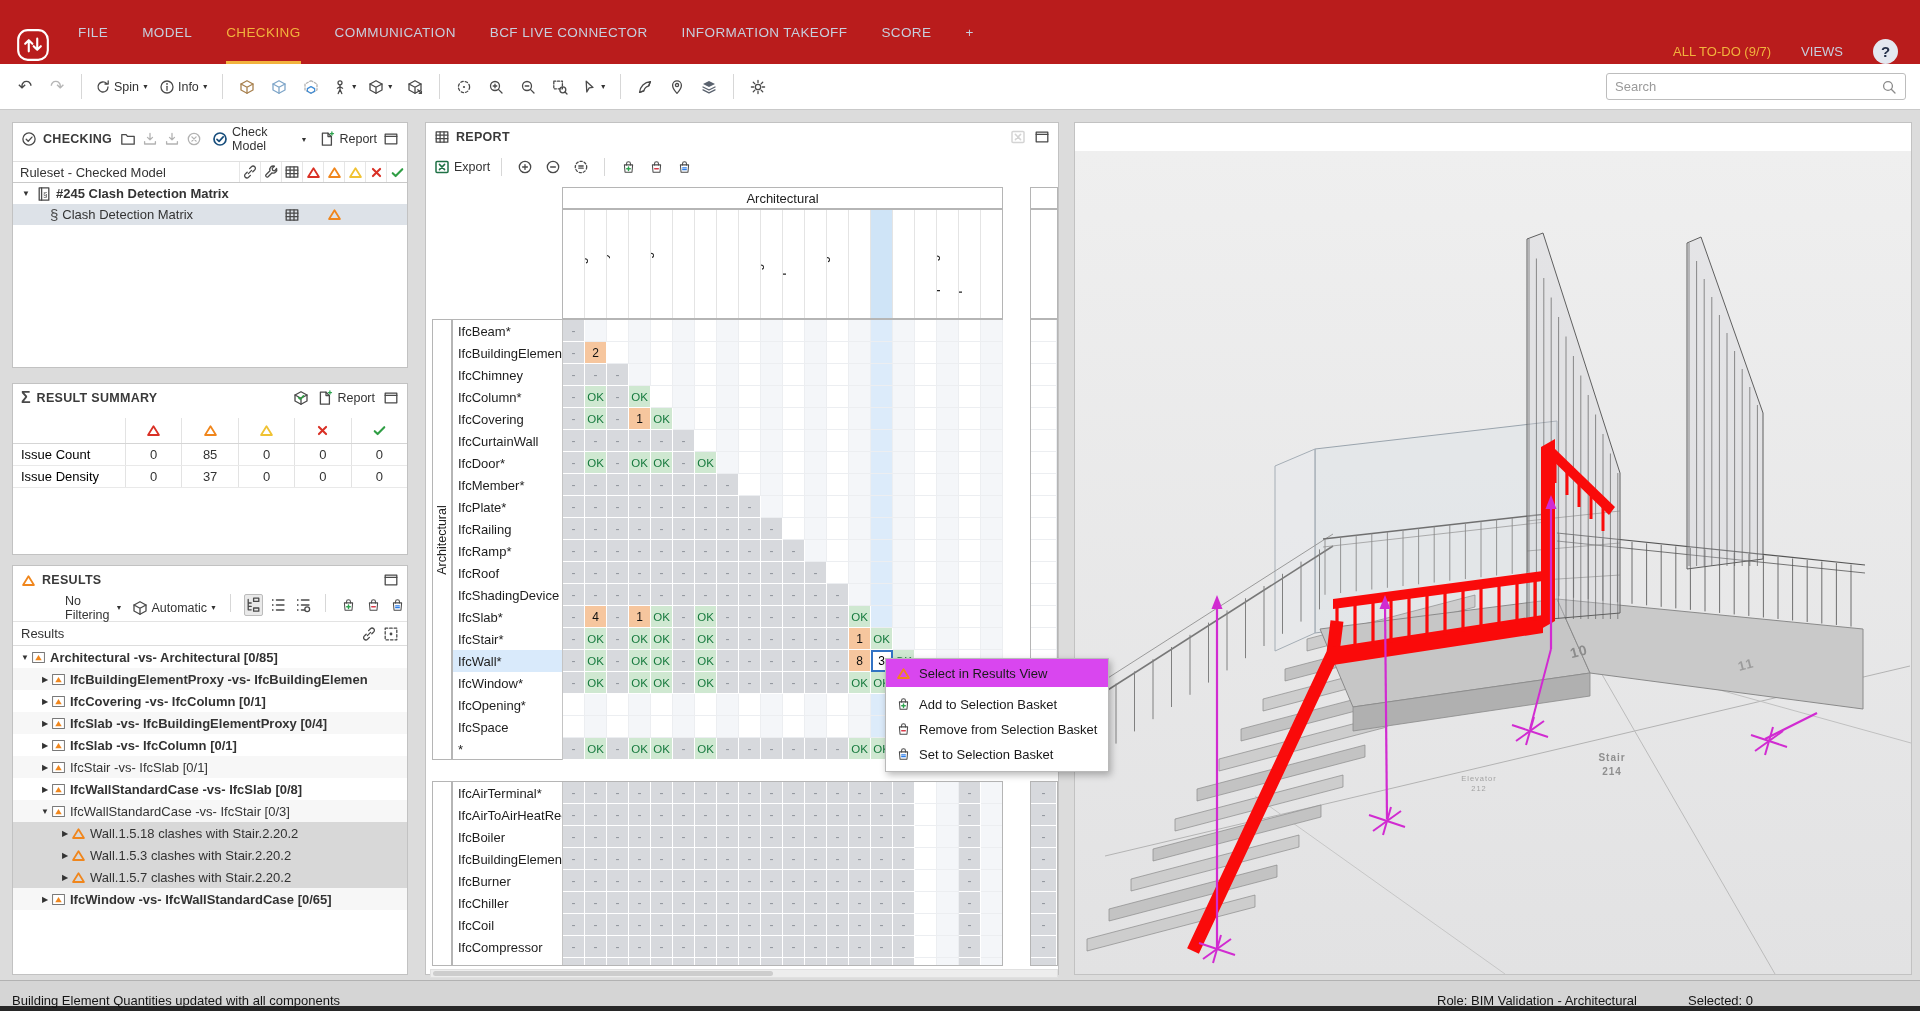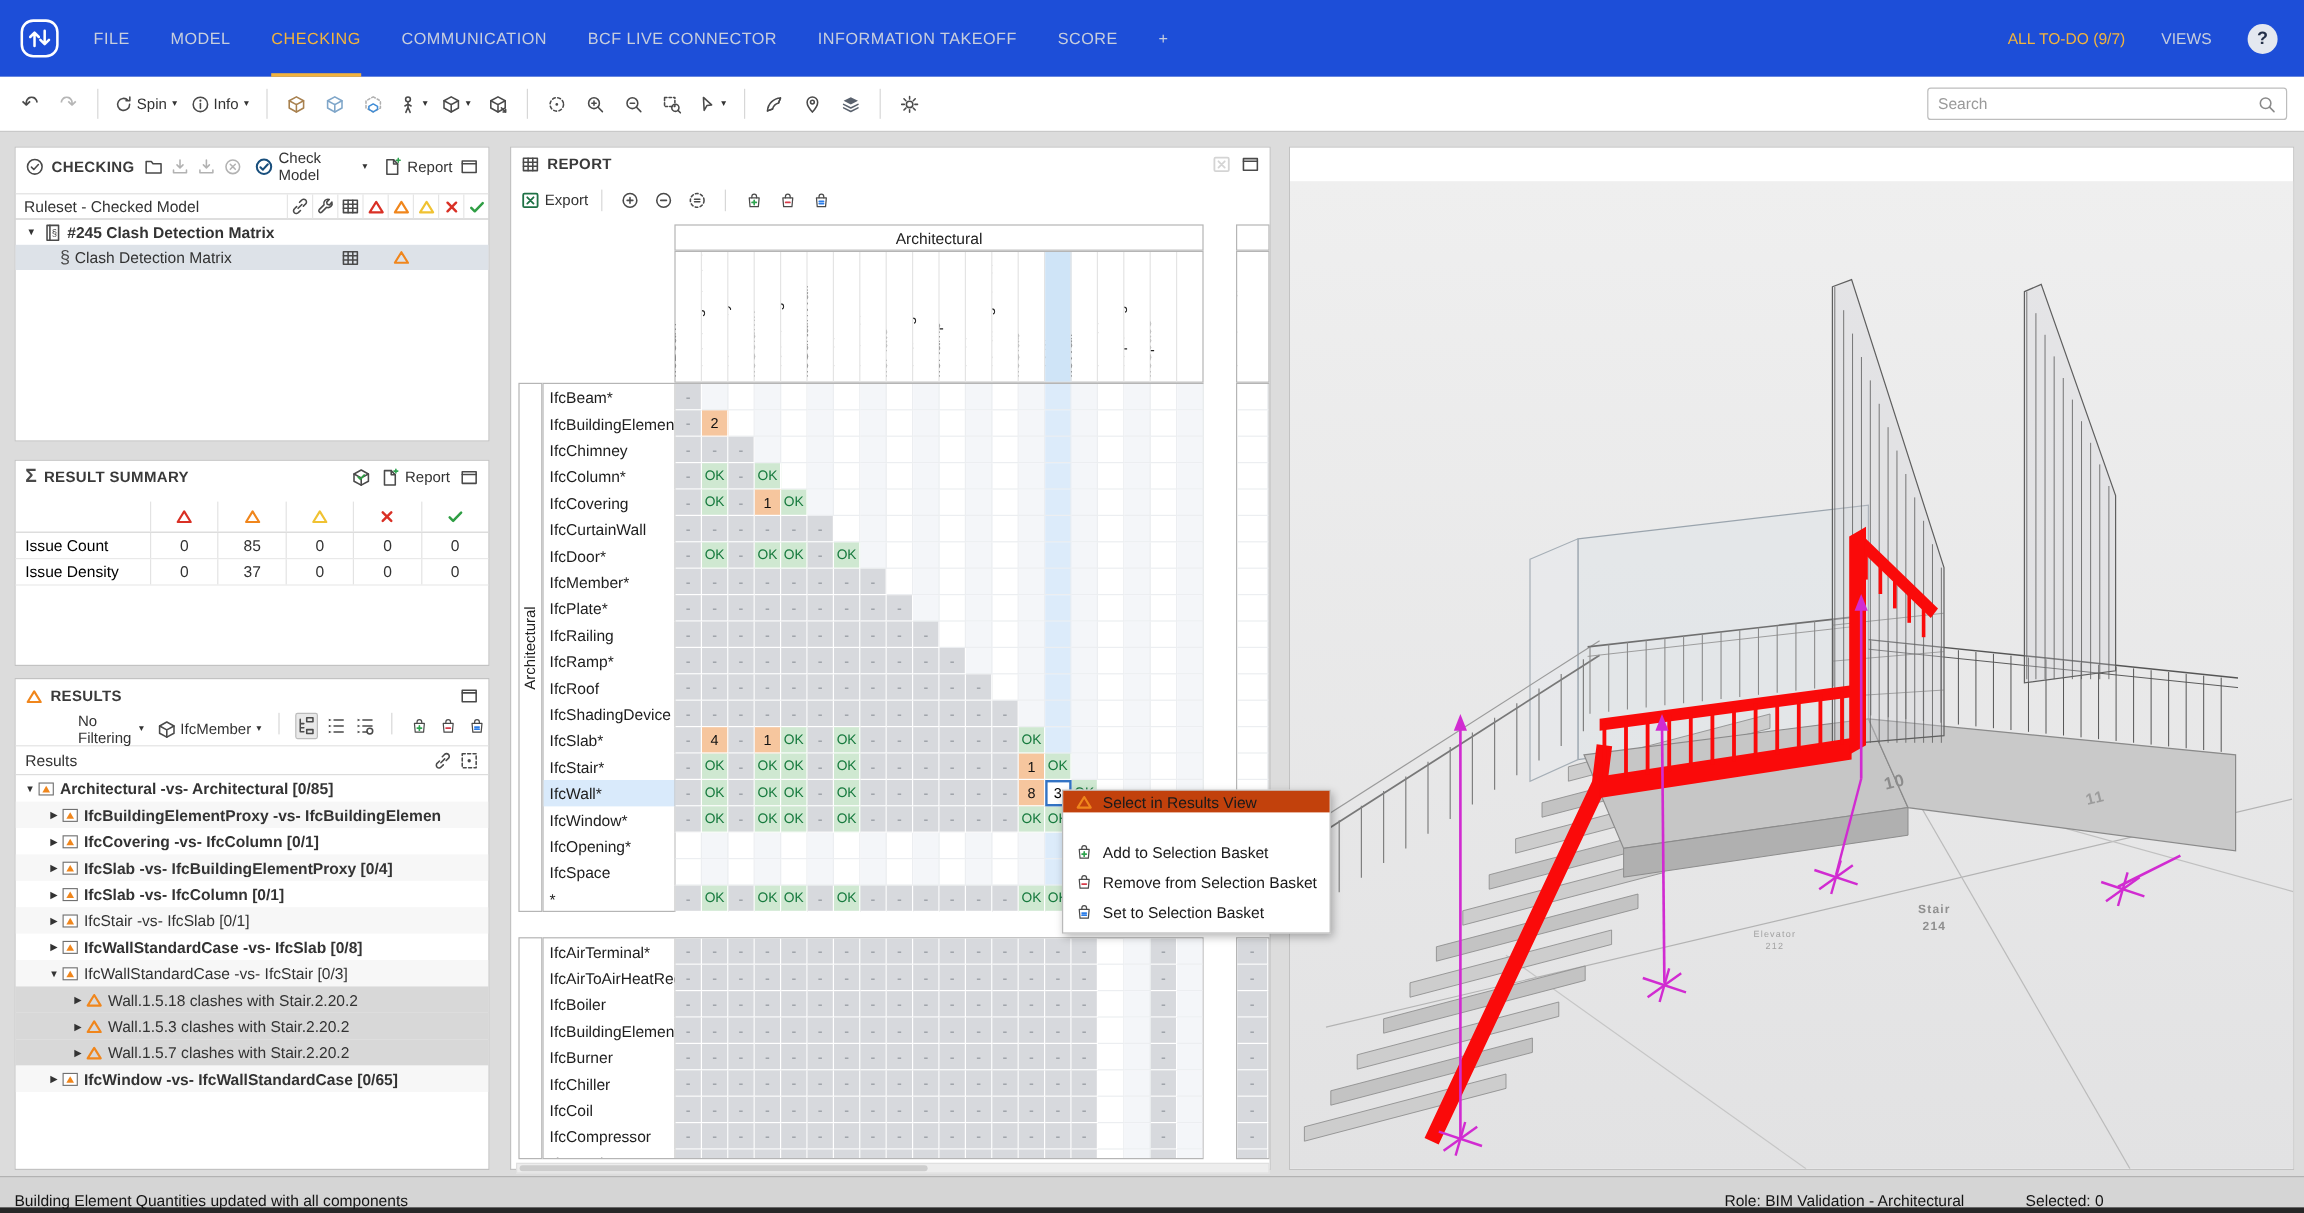--- a/index.html
+++ b/index.html
@@ -1,20 +1,20 @@
 <!DOCTYPE html>
 <html><head>
 <meta charset="utf-8">
 <style>
 *{box-sizing:border-box;margin:0;padding:0}
 html,body{width:1920px;height:1011px;overflow:hidden}
 body{font-family:"Liberation Sans",sans-serif;font-size:13px;color:#333;background:#dcdcdc;position:relative}
 
 
-.topbar{height:64px;background:#1d4ed8;display:flex;align-items:center;padding:0 22px 0 14px}
+.topbar{height:64px;background:#b91c1c;display:flex;align-items:flex-end;padding:0 22px 0 14px}
 .logo{width:38px;height:38px;margin-right:26px;display:flex;align-items:center;justify-content:center}
 .nav-tabs{display:flex;height:100%}
 .nav-tab{display:flex;align-items:center;height:100%;margin-right:34px;color:#c7cedd;font-size:13.5px;letter-spacing:.4px;cursor:pointer;border-bottom:3px solid transparent;padding-top:3px}
 .nav-tab.active{color:#f2b33d;border-bottom-color:#f2b33d}
 .topbar-right{margin-left:auto;display:flex;align-items:center;gap:30px}
 .todo{color:#f2b33d;font-size:13px}
 .views{color:#c7cedd;font-size:13px}
 .help-circle{width:25px;height:25px;border-radius:50%;background:#e4e8f0;color:#243049;font-weight:bold;font-size:15px;display:flex;align-items:center;justify-content:center;cursor:pointer}
 
 
@@ -93,21 +93,21 @@
 .mx-dash{background:#d7d9dd!important;border-color:#fff!important;color:#8f949b}
 .mx-ok{background:#cfe8d1!important;border-color:#fff!important;color:#177a3e;font-size:11.5px}
 .mx-warn{background:#f6c69e!important;border-color:#fff!important;color:#111}
 .mx-sel{background:#fff!important;outline:2px solid #3273c4;outline-offset:-2px;color:#000;z-index:2}
 .scroll-track{position:absolute;background:#ededed;border:1px solid #e0e0e0}
 .scroll-thumb{position:absolute;background:#cdcdcd;border-radius:4px}
 
 
 .ctx-menu{position:absolute;left:885px;top:658px;width:224px;background:#fff;border:1px solid #b9b9b9;box-shadow:2px 3px 7px rgba(0,0,0,.28);z-index:100;padding:0 0 4px 0}
 .ctx-item{height:25px;display:flex;align-items:center;gap:8px;padding:0 10px;font-size:13px;color:#1a1a1a;cursor:pointer}
-.ctx-item.highlight{background:#c2410c;height:18px;margin-bottom:21px}
+.ctx-item.highlight{background:#d946ef;height:28px;margin-bottom:5px}
 
 
 .viewer-canvas{position:absolute;left:0;top:28px;right:0;bottom:0;background:linear-gradient(#efefef,#e2e2e3);cursor:grab}
 .viewer-canvas svg{display:block}
 
 
 .statusbar{position:relative;height:26px;background:#d5d5d5;border-top:1px solid #b2b2b2;font-size:13px;color:#141414}
 .statusbar span{position:absolute;top:12px;white-space:nowrap}
 .bottom-strip{height:5px;background:#272727}
 </style>
@@ -631,21 +631,21 @@
       </span>
       <span class="ph-btn" style="margin-left:4px">
         <span class="icon" id="res-cube">
             <span class="icon">
               <svg viewBox="0 0 16 16" width="16" height="16" fill="none" stroke="#4a4a4a" stroke-width="1.3" stroke-linecap="round" stroke-linejoin="round">
                 <path d="M8 1.7 14 5v6L8 14.3 2 11V5z"></path>
                 <path d="M2 5l6 3.2L14 5M8 8.2v6.1"></path>
               </svg>
             </span>
           </span>
-        <span class="ph-label">IfcMember</span>
+        <span class="ph-label">Automatic</span>
         <span class="caret">▼</span>
       </span>
       <span class="tb-divider" style="height:18px"></span>
       <span class="tb-mini active" id="res-treeview">
           <span class="icon">
             <svg viewBox="0 0 16 16" width="16" height="16" fill="none" stroke="#4a4a4a" stroke-width="1.3" stroke-linecap="round" stroke-linejoin="round">
               <path d="M3.2 2.4v10.4h3M3.2 6h3M3.2 9.4h3"></path>
               <rect x="8.6" y="1.2" width="5.2" height="3.2"></rect>
               <rect x="8.6" y="11" width="5.2" height="3.2"></rect>
             </svg>

